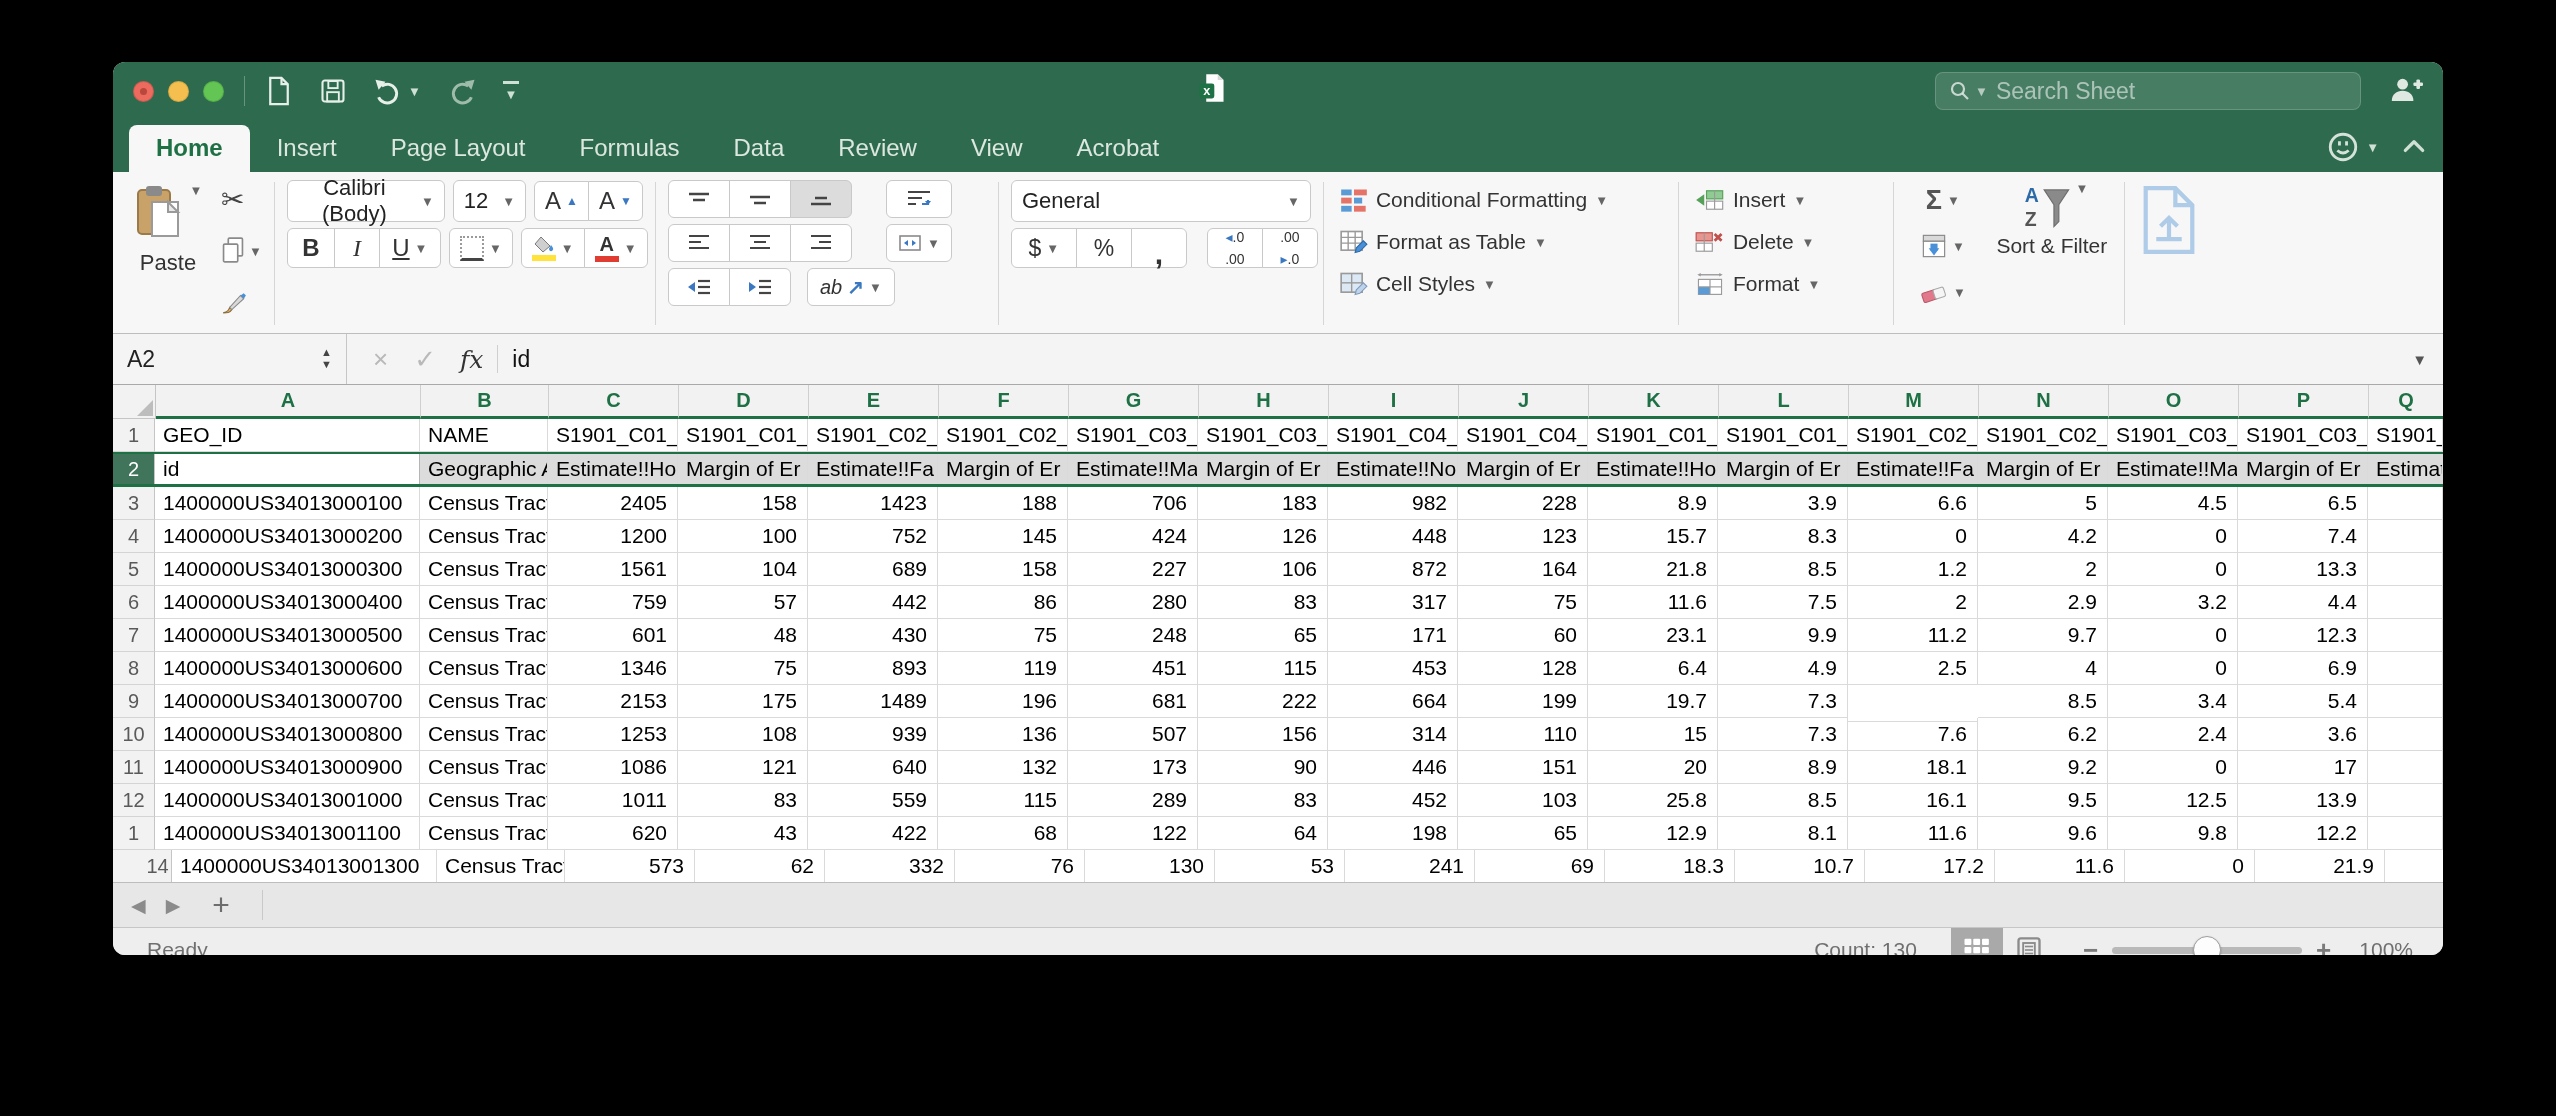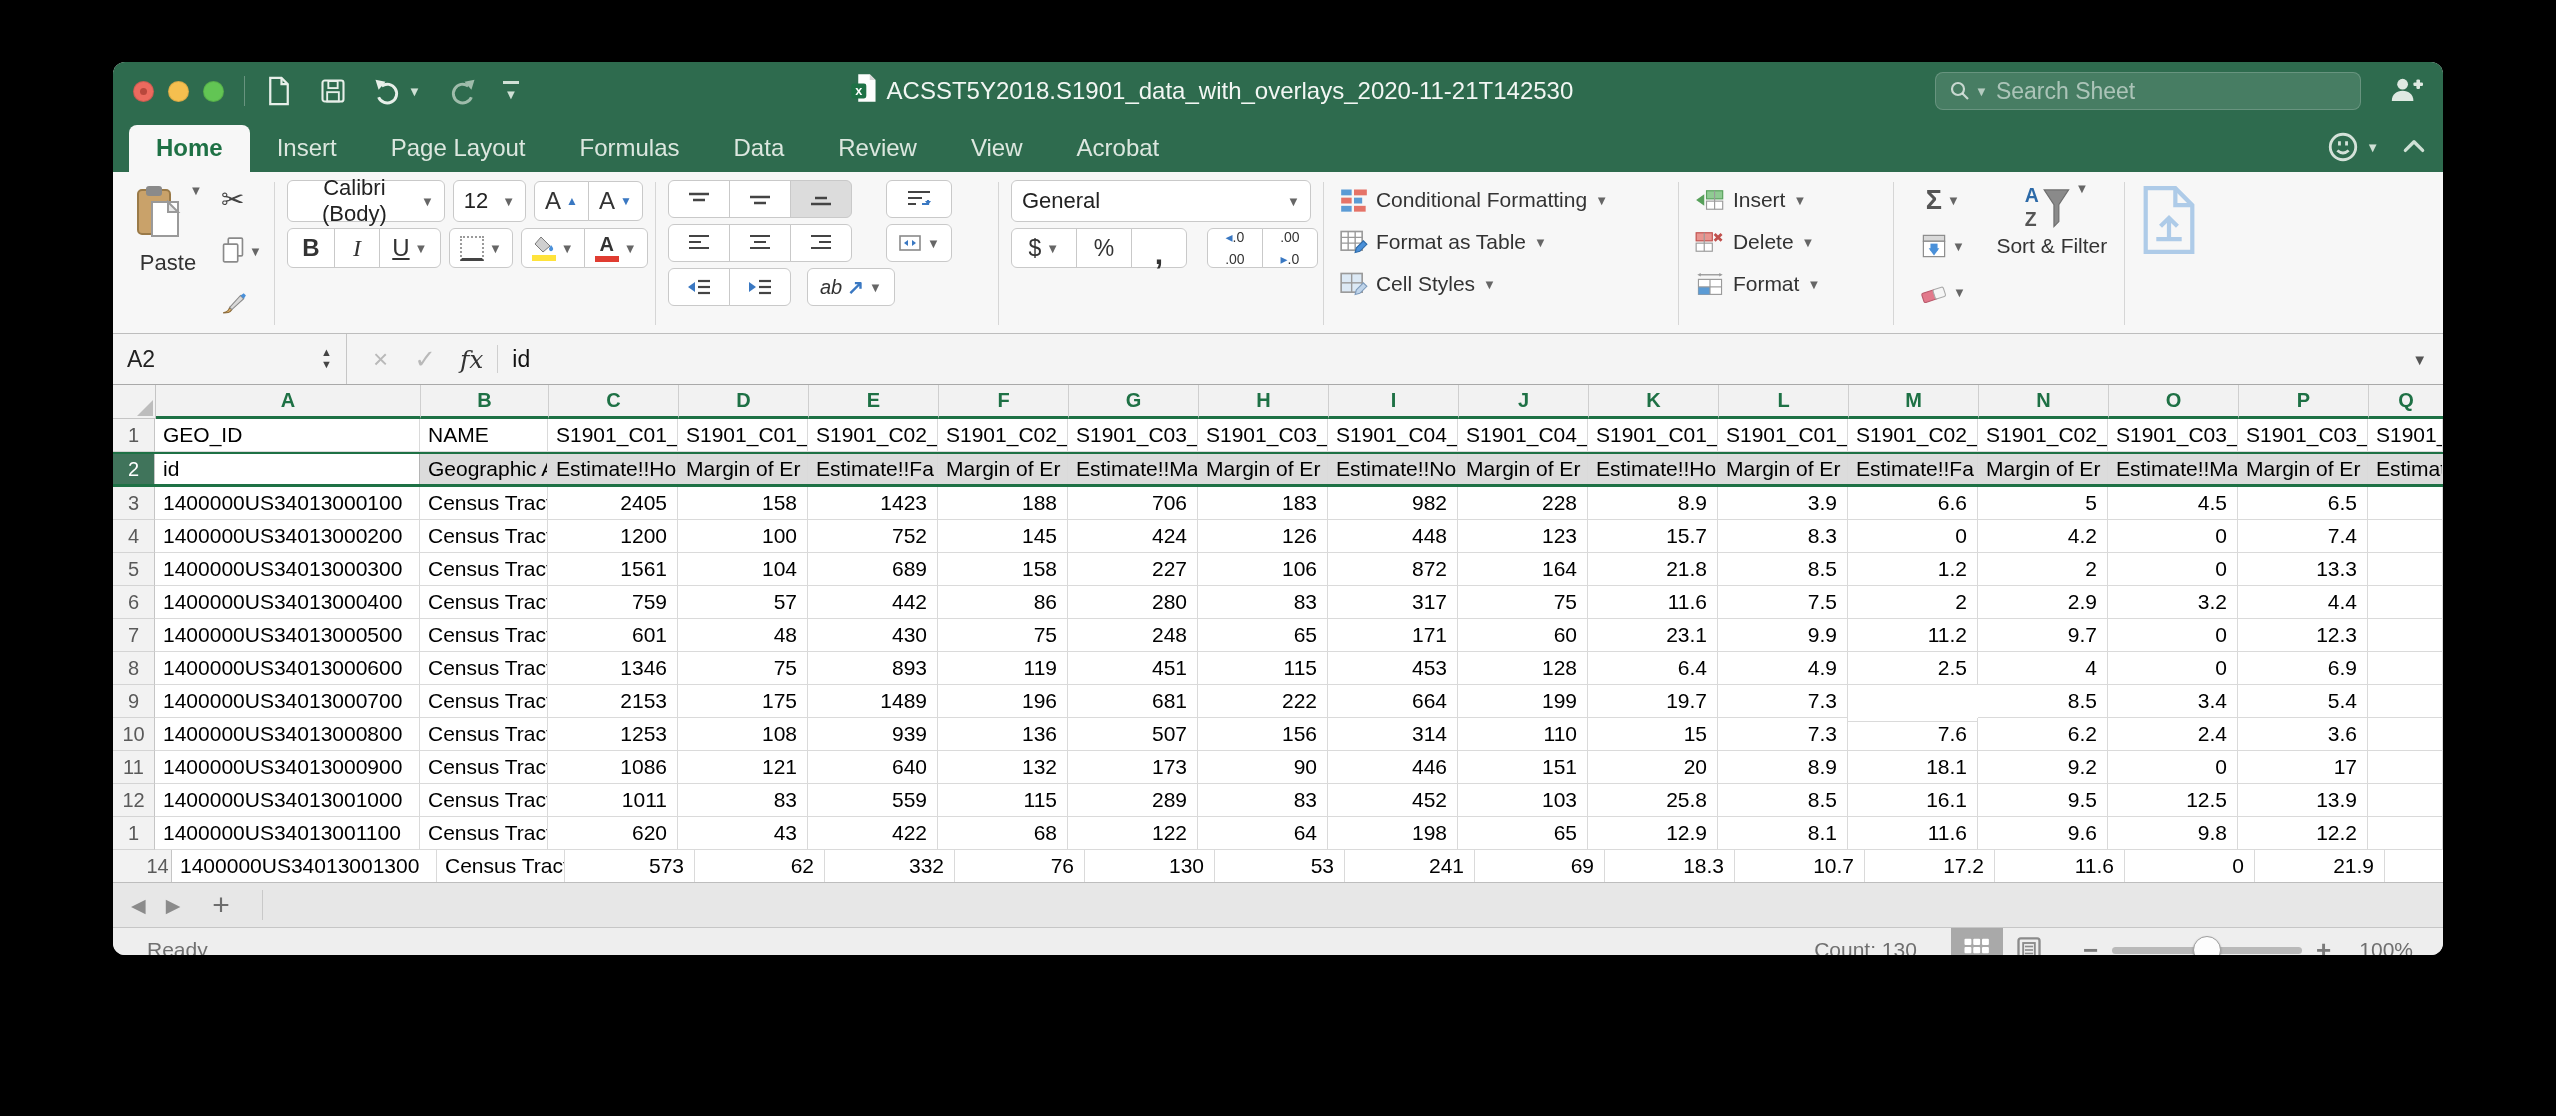--- a/index.html
+++ b/index.html
@@ -188,21 +188,20 @@
     </div>
     <div class="title-wrap">
       <span>
         <svg width="26" height="30" viewBox="0 0 22 26">
             <path d="M6 1h10l5 5v19H6z" fill="#fdfdfd"></path>
             <path d="M16 1v5h5" fill="#d8d8d8"></path>
             <rect x="0" y="9" width="13" height="13" rx="2" fill="#1e7145"></rect>
             <text x="6.5" y="19" text-anchor="middle" font-size="11" fill="#fff" font-family="Liberation Sans,sans-serif" font-weight="bold">x</text>
           </svg>
       </span>
-      <span>ACSST5Y2018.S1901_data_with_overlays_2020-11-21T142530</span>
     </div>
     <div class="searchbox">
       <span style="display:flex;align-items:center;gap:3px;">
         <svg width="24" height="24" viewBox="0 0 24 24">
             <circle cx="10" cy="10" r="6" fill="none" stroke="rgba(255,255,255,.7)" stroke-width="2.2"></circle>
             <line x1="14.5" y1="14.5" x2="20" y2="20" stroke="rgba(255,255,255,.7)" stroke-width="2.2"></line>
           </svg>
         <span class="caret" style="color:rgba(255,255,255,.6)">▼</span>
       </span>
       <span>Search Sheet</span>

